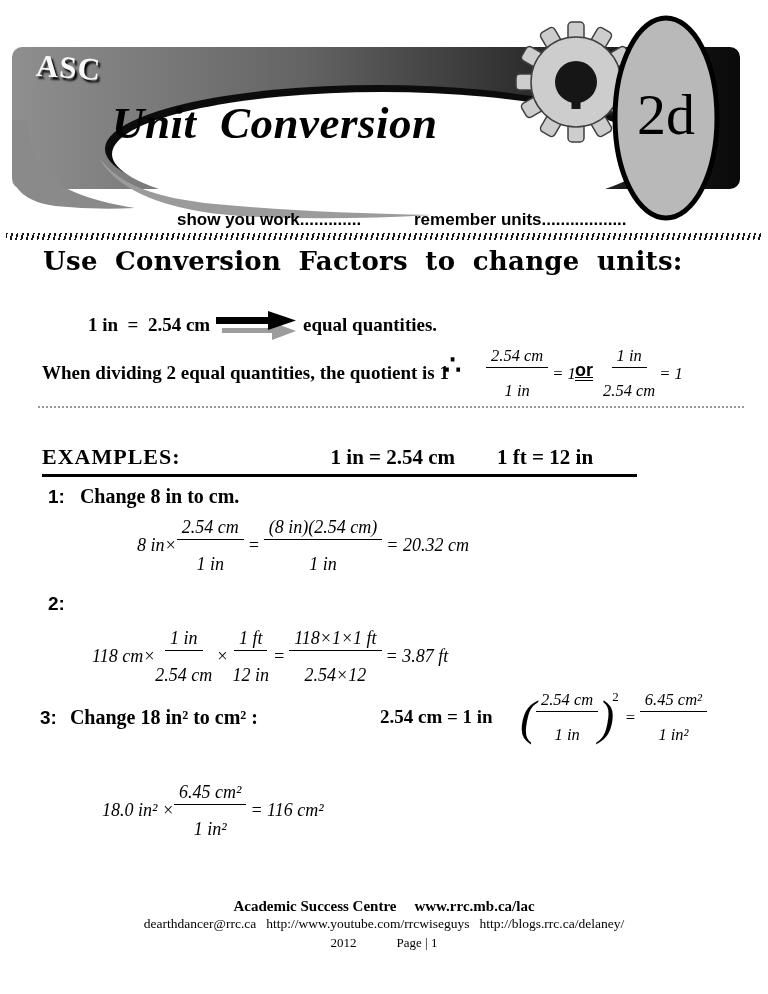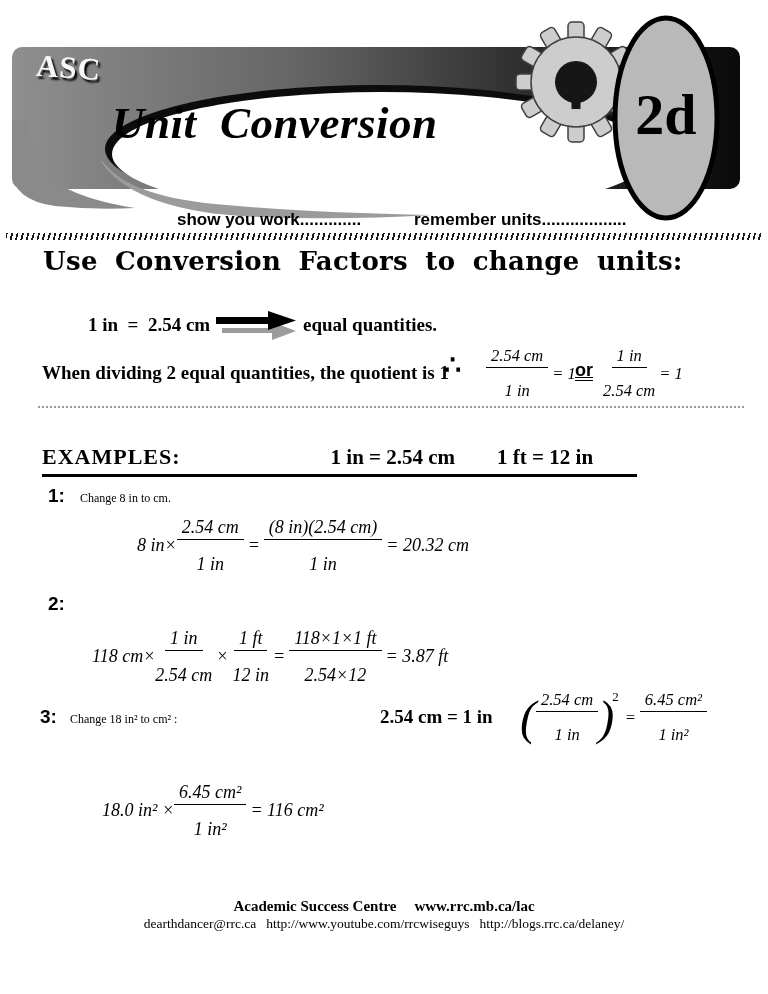--- a/index.html
+++ b/index.html
@@ -8,21 +8,21 @@
   .abs{position:absolute;}
 
   
   .hdr-svg{position:absolute;left:0;top:0;}
   .asc{position:absolute;left:36px;top:50px;font-family:"Liberation Serif",serif;
        font-weight:bold;font-size:31px;color:#f7f7f7;letter-spacing:1px;
        text-shadow:2.5px 2.5px 2px #000;transform:rotate(4deg);}
   .banner-title{position:absolute;left:112px;top:97px;font-family:"Liberation Serif",serif;
        font-style:italic;font-weight:bold;font-size:45px;white-space:pre;letter-spacing:.5px;}
   .badge-text{position:absolute;left:616px;top:86px;width:100px;text-align:center;
-       font-family:"Liberation Serif",serif;font-weight:bold;font-size:58px;line-height:1;}
+       font-family:"Liberation Serif",serif;font-weight:normal;font-size:58px;line-height:1;}
   .tagline{position:absolute;top:210px;font-family:"Liberation Sans",sans-serif;
        font-weight:bold;font-size:17px;}
   .tag-l{left:177px;} .tag-r{left:414px;}
   .hatch{position:absolute;left:6px;top:233px;width:756px;height:7px;
        background:repeating-linear-gradient(105deg,#1a1a1a 0 1.8px,#fff 1.8px 5.2px);}
 
   
   .use-heading{position:absolute;left:43px;top:246px;font-family:"DejaVu Serif",serif;
        font-weight:bold;font-size:26px;word-spacing:8px;letter-spacing:.3px;}
   .bserif{font-family:"Liberation Serif",serif;font-weight:bold;font-size:19px;}
@@ -48,21 +48,21 @@
 
   
   .examples-row{position:absolute;left:42px;top:444px;width:595px;display:flex;
         align-items:baseline;border-bottom:3px solid #000;padding-bottom:4px;
         font-family:"Liberation Serif",serif;font-weight:bold;}
   .examples-row .ex-head{font-size:22px;letter-spacing:1px;}
   .examples-row .fact1{margin-left:150px;font-size:21px;}
   .examples-row .fact2{margin-left:42px;font-size:21px;}
   .ex-title{position:absolute;display:flex;align-items:baseline;}
   .ex-num{font-family:"Liberation Sans",sans-serif;font-weight:bold;font-size:19px;}
-  .ex-name{font-family:"Liberation Serif",serif;font-weight:normal;font-size:12px;margin-left:15px;}
+  .ex-name{font-family:"Liberation Serif",serif;font-weight:bold;font-size:20px;margin-left:15px;}
   .bigp{font-family:"Liberation Serif",serif;font-weight:400;font-size:48px;line-height:.9;}
   .sq-exp{font-size:13px;align-self:flex-start;margin:-2px 2px 0 -2px;font-style:normal;}
 
   
   .foot{position:absolute;left:0;width:768px;display:flex;justify-content:center;
         font-family:"Liberation Serif",serif;text-align:center;}
   .f1{top:898px;font-weight:bold;font-size:15px;gap:18px;}
   .f2{top:916px;font-size:13.5px;gap:10px;}
   .f3{top:935px;font-size:13px;gap:40px;}
 </style>
@@ -225,14 +225,18 @@
 
   <div class="foot f1">
     <span>Academic Success Centre</span>
     <span>www.rrc.mb.ca/lac</span>
   </div>
   <div class="foot f2">
     <span>dearthdancer@rrc.ca</span>
     <span>http://www.youtube.com/rrcwiseguys</span>
     <span>http://blogs.rrc.ca/delaney/</span>
   </div>
+  <div class="foot f3">
+    <span>2012</span>
+    <span>Page | 1</span>
+  </div>
 
 </div>
 
 </body></html>

